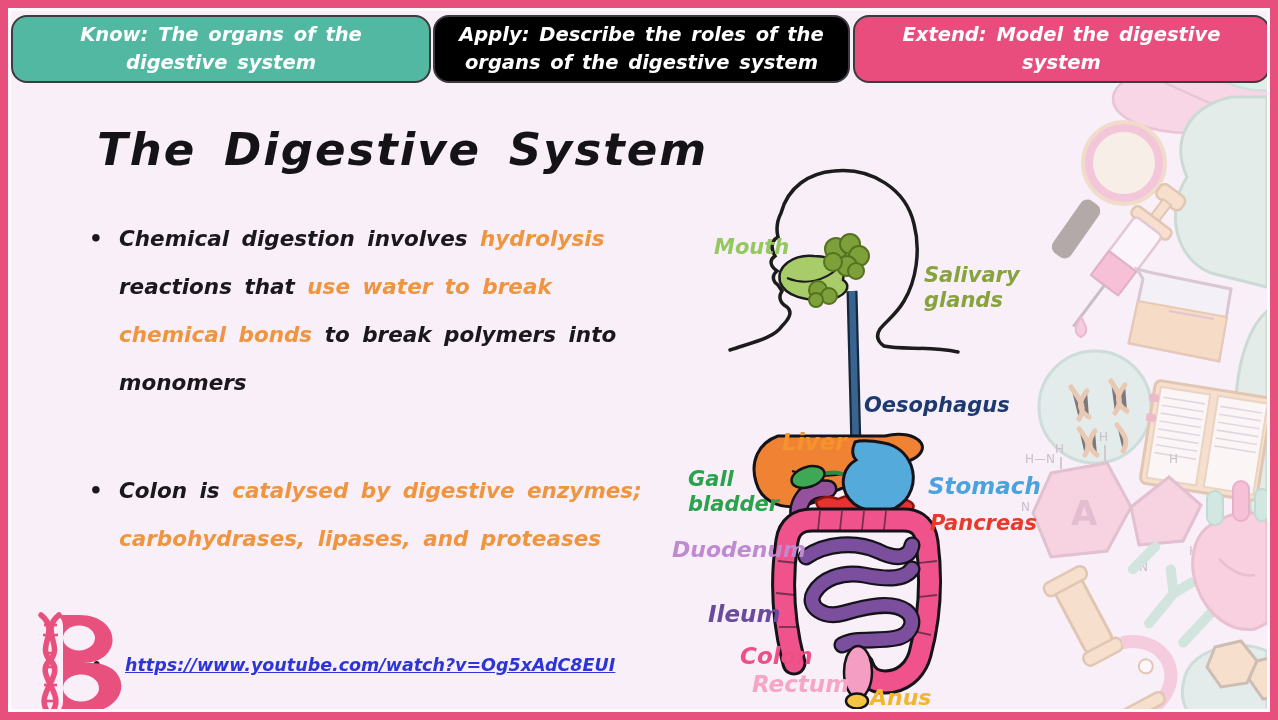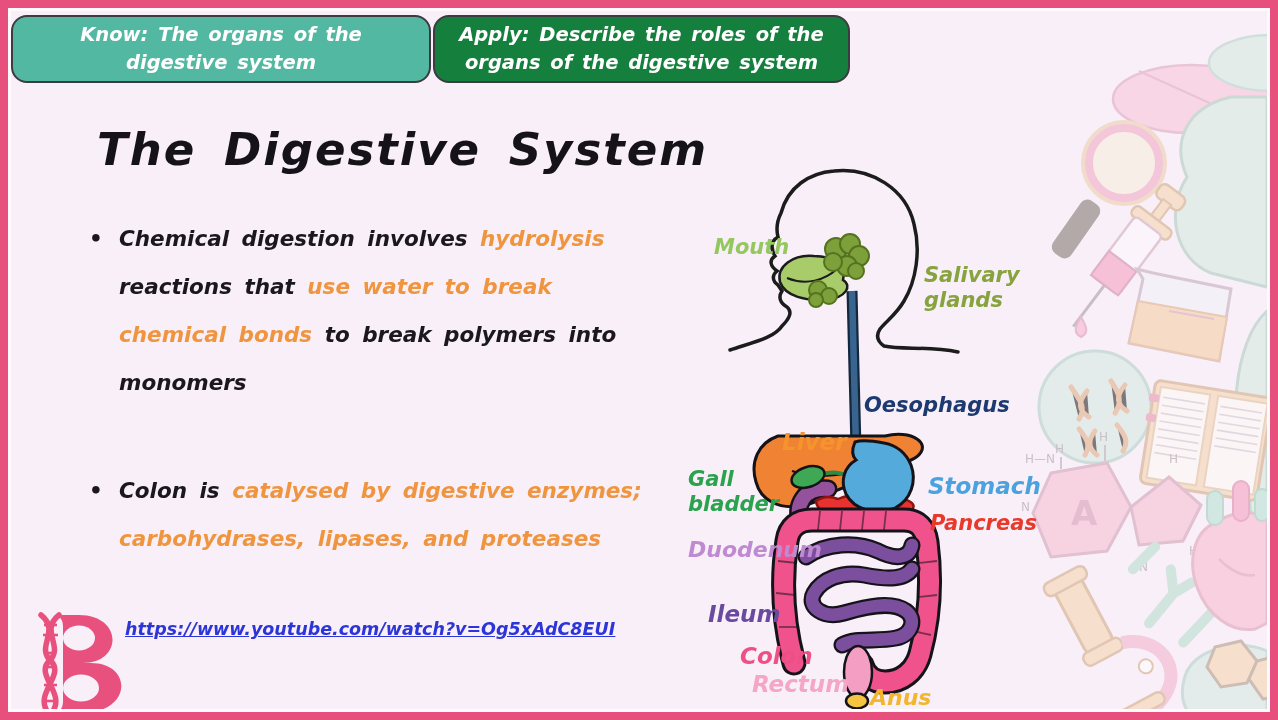--- a/index.html
+++ b/index.html
@@ -35,21 +35,21 @@
   .bullets {
     position:absolute; left:78px; top:204px; width:560px; z-index:3;
     font-size:21.5px; font-weight:bold; font-style:italic;
     color:#1b181d; word-spacing:5px; line-height:48px;
   }
   .bullet-row { display:flex; }
   .bullet-dot { width:30px; flex:0 0 30px; font-style:normal; }
   .hl { color:var(--hl,#f0953f); }
   .bullet2 { margin-top:60px; }
   .link-row {
-    position:absolute; left:80px; top:608px; z-index:3;
+    position:absolute; left:80px; top:644px; z-index:3;
     font-size:17.5px; font-weight:bold; font-style:italic;
     display:flex; color:#1b181d; word-spacing:3px;text-decoration:underline;
   }
   .link-row .bullet-dot { width:34px; flex:0 0 34px; }
   .video-link { color:#2b35d8; text-decoration:underline; cursor:pointer; }
   
   .badge {
     position:absolute; left:922px; top:80px; width:138px; height:138px;
     border-radius:50%; z-index:4; display:flex; flex-direction:column;
     align-items:center; justify-content:flex-start;
@@ -190,21 +190,22 @@
         </g>
         <g>
           <path d="M 178 648 C 162 660 158 690 172 704 L 248 704 L 248 640 C 226 630 196 634 178 648 Z" fill="#cfe9de" stroke="#a0cabb" stroke-width="3"></path>
           <polygon points="196,636 222,630 238,650 228,672 202,676 188,656" fill="#f3cfa0" stroke="#a08a70" stroke-width="3"></polygon>
           <polygon points="238,650 262,644 276,662 268,684 244,688 230,668" fill="#f3cfa0" stroke="#a08a70" stroke-width="3"></polygon>
         </g>
       </g>
     </svg>
 
     <div class="obj-box obj-know" style="background: rgb(83, 184, 161);">Know: The organs of the digestive system</div>
-    <div class="obj-box obj-apply" style="background: #15803d;">Apply: Describe the roles of the organs of the digestive system</div>
+    <div class="obj-box obj-apply" style="background: #000000;">Apply: Describe the roles of the organs of the digestive system</div>
+    <div class="obj-box obj-extend" style="background: rgb(233, 77, 126);">Extend: Model the digestive system</div>
 
     <div class="title">The Digestive System</div>
 
     <div class="bullets">
       <div class="bullet-row">
         <span class="bullet-dot">•</span>
         <span><span>Chemical digestion involves </span><span class="hl">hydrolysis</span><span> reactions that </span><span class="hl">use water to break chemical bonds</span><span> to break polymers into monomers</span></span>
       </div>
       <div class="bullet-row bullet2">
         <span class="bullet-dot">•</span>
@@ -276,21 +277,21 @@
         <ellipse cx="191" cy="552" rx="11" ry="7.5" fill="#f5c542" stroke="#15131a" stroke-width="2.5"></ellipse>
       </svg>
 
       <div class="organ-label lbl-mouth" style="color: rgb(148, 200, 94);">Mouth</div>
       <div class="organ-label lbl-salivary" style="color: rgb(135, 163, 62);">Salivary glands</div>
       <div class="organ-label lbl-oesophagus" style="color: rgb(28, 58, 112);">Oesophagus</div>
       <div class="organ-label lbl-liver" style="color: rgb(245, 148, 45);">Liver</div>
       <div class="organ-label lbl-gall" style="color: rgb(43, 162, 78);">Gall bladder</div>
       <div class="organ-label lbl-stomach" style="color: rgb(74, 162, 222);">Stomach</div>
       <div class="organ-label lbl-pancreas" style="color: rgb(232, 57, 43); text-align: right;">Pancreas</div>
-      <div class="organ-label lbl-duodenum" style="color: rgb(192, 138, 210); margin-left: 16px;">Duodenum</div>
+      <div class="organ-label lbl-duodenum" style="color: rgb(192, 138, 210);">Duodenum</div>
       <div class="organ-label lbl-ileum" style="color: rgb(106, 74, 158);">Ileum</div>
       <div class="organ-label lbl-colon" style="color: rgb(238, 79, 132);">Colon</div>
       <div class="organ-label lbl-rectum" style="color: rgb(245, 165, 197);">Rectum</div>
       <div class="organ-label lbl-anus" style="color: rgb(242, 182, 46);">Anus</div>
     </div>
 
     <svg class="logo" width="110" height="104" viewBox="0 0 110 104">
       <path d="M 24 4 L 58 4 C 102 4 102 52 62 52 L 70 52 C 112 52 112 102 60 102 L 24 102 Z" fill="#e8517e"></path>
       <ellipse cx="58" cy="27" rx="16" ry="12.5" fill="#f9eff8"></ellipse>
       <ellipse cx="60" cy="77" rx="18" ry="13.5" fill="#f9eff8"></ellipse>

